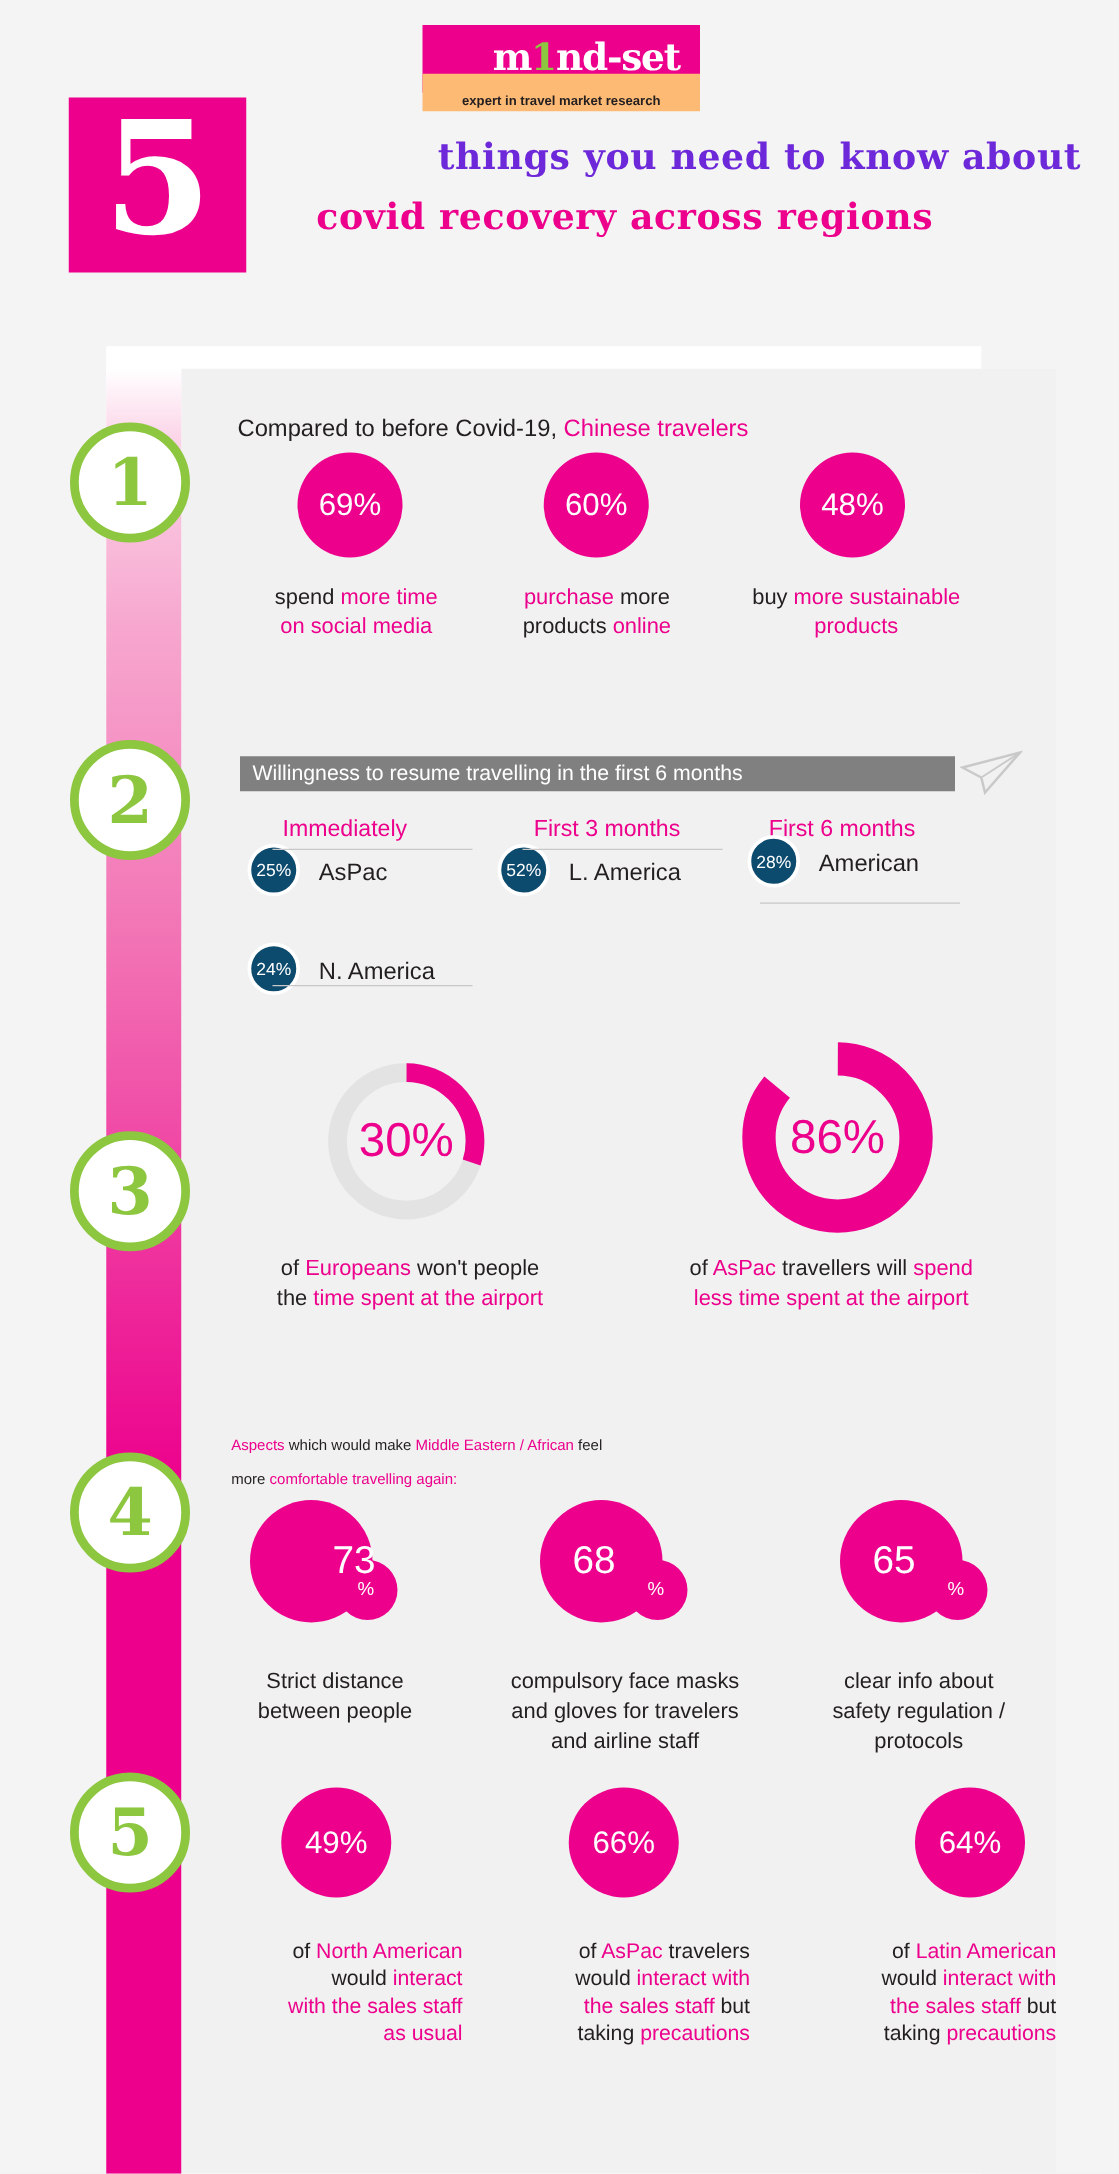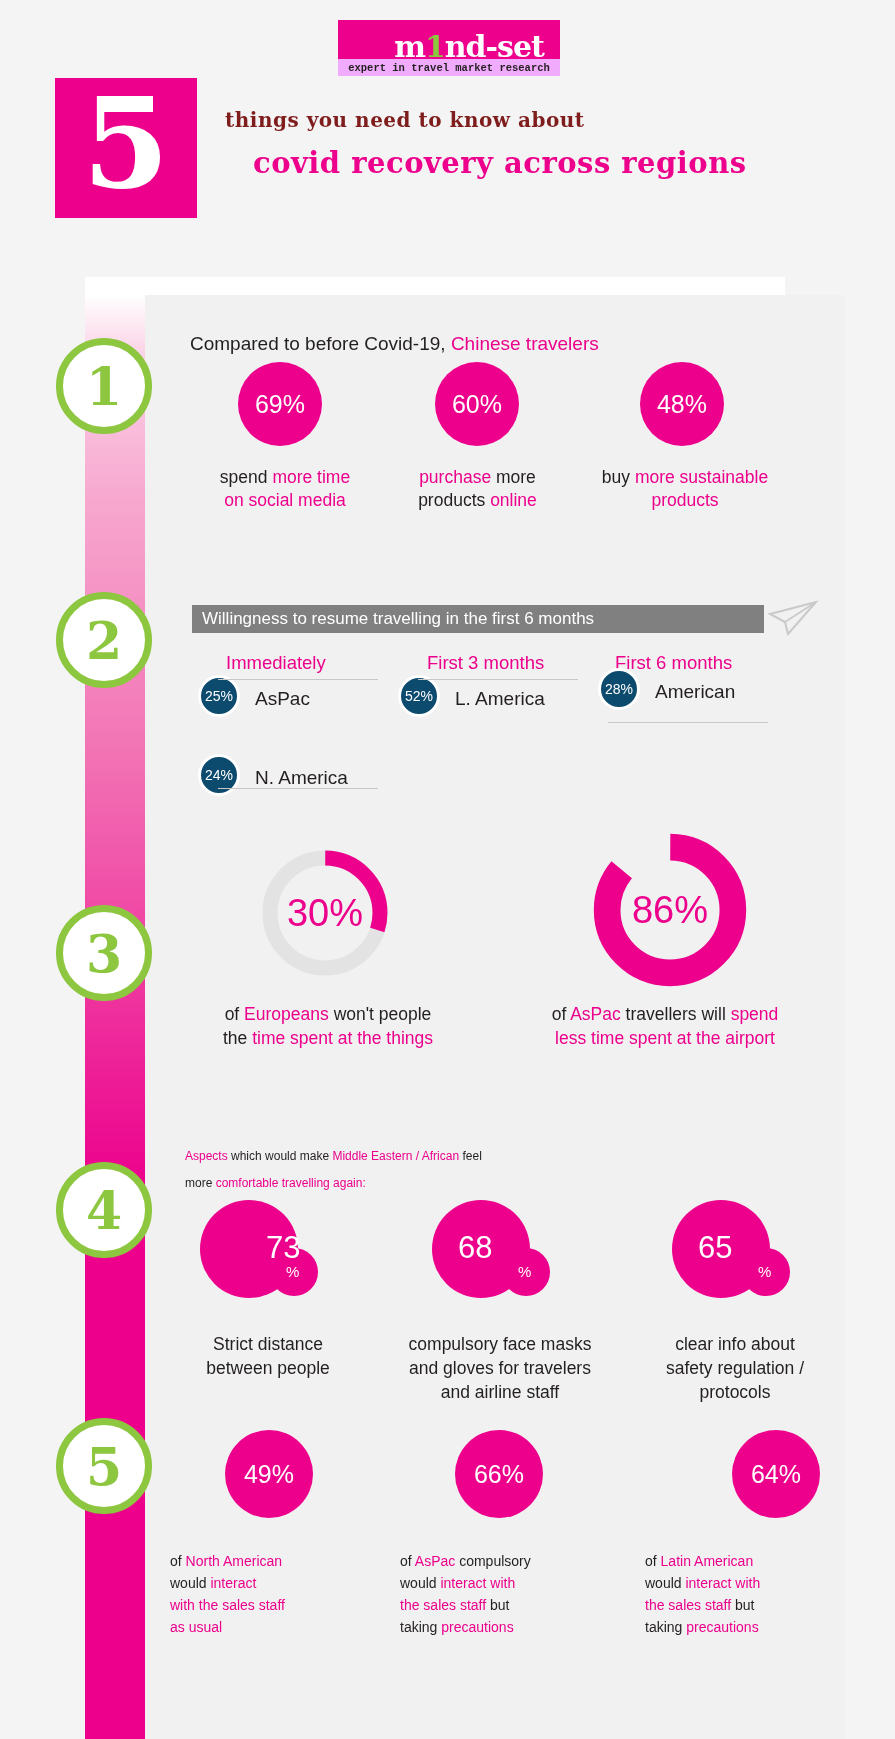--- a/index.html
+++ b/index.html
@@ -16,42 +16,43 @@
     background: #ec008c;
     display: flex; flex-direction: column; align-items: center; justify-content: center; padding-left: 40px;
   }
   .logo-main {
     font-family: "DejaVu Serif", serif;
     font-weight: bold; font-size: 30px; color: #ffffff; line-height: 30px;
     letter-spacing: -1px;
   }
   .logo-main .one { color: #8dc63f; }
   .logo-sub {
-    background: #f0abfc; color: #231f20;
+    background: #fdba74; color: #231f20;
     font-size: 10.5px; font-weight: bold;
     width: 222px; text-align: center;
-    padding: 3px 0 2px 0;
-    font-family: Liberation Mono, monospace;
+    padding: 16px 0 2px 0;
+    font-family: Liberation Sans, sans-serif;
   }
   .big-five {
     position: absolute; left: 55px; top: 78px;
     width: 142px; height: 140px;
     background: #ec008c;
     color: #ffffff;
     font-family: "DejaVu Serif", serif;
     font-size: 125px; font-weight: bold;
     line-height: 130px; text-align: center;
   }
   .headline {
     position: absolute; left: 225px; top: 108px; width: 640px;
   }
   .headline .l1 {
     font-family: "DejaVu Serif", serif;
-    font-weight: bold; font-size: 20px; color: #7f1d1d;
+    font-weight: bold; font-size: 29px; color: #6d28d9;
     letter-spacing: 0.5px;
+    text-align: right;
   }
   .headline .l2 {
     font-family: "DejaVu Serif", serif;
     font-weight: bold; font-size: 29px; color: #ec008c;
     letter-spacing: 0.5px;
     margin-top: 14px; margin-left: 28px;
   }
 
   
   .white-panel {
@@ -136,21 +137,21 @@
   .blob .big { position: absolute; border-radius: 50%; background: #ec008c; }
   .blob .small { position: absolute; border-radius: 50%; background: #ec008c; }
   .blob .num { position: absolute; color: #ffffff; font-size: 31px; }
   .blob .pct { position: absolute; color: #ffffff; font-size: 15px; }
   .s4-l1 { position: absolute; left: 178px; top: 1332px; width: 180px; text-align: center; font-size: 17.5px; line-height: 24px; color: #231f20; }
   .s4-l2 { position: absolute; left: 370px; top: 1332px; width: 260px; text-align: center; font-size: 17.5px; line-height: 24px; color: #231f20; }
   .s4-l3 { position: absolute; left: 645px; top: 1332px; width: 180px; text-align: center; font-size: 17.5px; line-height: 24px; color: #231f20; }
 
   
   .s5-c { position: absolute; width: 88px; height: 88px; }
-  .s5-l { position: absolute; width: 200px; text-align: left; font-size: 14px; line-height: 22px; }
+  .s5-l { position: absolute; width: 200px; text-align: right; font-size: 17px; line-height: 22px; }
 </style>
 </head>
 <body>
 
 <div class="logo-wrap">
   <div class="logo-main">
     <span>m</span><span class="one">1</span><span>nd-set</span>
   </div>
 </div>
 <div class="logo-sub" style="position:absolute;left:338px;top:59px;">expert in travel market research</div>
@@ -220,21 +221,21 @@
 <div class="donut-val" style="left:255px;top:843px;width:140px;height:140px;">30%</div>
 
 <svg class="donut d3b" viewBox="0 0 42 42">
   <circle cx="21" cy="21" r="16.5" fill="none" stroke="#f1f1f1" stroke-width="7"></circle>
   <circle cx="21" cy="21" r="16.5" fill="none" stroke="#ec008c" stroke-width="7" stroke-dasharray="89.1 14.5" stroke-dashoffset="25.9"></circle>
 </svg>
 <div class="donut-val" style="left:590px;top:830px;width:160px;height:160px;">86%</div>
 
 <div class="s3-l1">
   <span class="txt">of </span><span class="pk">Europeans</span><span class="txt"> won't people</span><br>
-  <span class="txt">the </span><span class="pk">time spent at the things</span>
+  <span class="txt">the </span><span class="pk">time spent at the airport</span>
 </div>
 <div class="s3-l2">
   <span class="txt">of </span><span class="pk">AsPac</span><span class="txt"> travellers will </span><span class="pk">spend</span><br>
   <span class="pk">less time spent at the airport</span>
 </div>
 
 <div class="badge" style="left:56px;top:1162px;">4</div>
 <div class="s4-title">
   <span class="pk">Aspects</span><span class="txt"> which would make </span><span class="pk">Middle Eastern / African</span><span class="txt"> feel</span><br>
   <span class="txt">more </span><span class="pk">comfortable travelling again:</span>
@@ -274,21 +275,21 @@
 <div class="circ s5-c" style="left:455px;top:1430px;">66%</div>
 <div class="circ s5-c" style="left:732px;top:1430px;text-align:right;">64%</div>
 
 <div class="s5-l" style="left:170px;top:1550px;">
   <span class="txt">of </span><span class="pk">North American</span><br>
   <span class="txt">would </span><span class="pk">interact</span><br>
   <span class="pk">with the sales staff</span><br>
   <span class="pk">as usual</span>
 </div>
 <div class="s5-l" style="left:400px;top:1550px;">
-  <span class="txt">of </span><span class="pk">AsPac</span><span class="txt"> compulsory</span><br>
+  <span class="txt">of </span><span class="pk">AsPac</span><span class="txt"> travelers</span><br>
   <span class="txt">would </span><span class="pk">interact with</span><br>
   <span class="pk">the sales staff</span><span class="txt"> but</span><br>
   <span class="txt">taking </span><span class="pk">precautions</span>
 </div>
 <div class="s5-l" style="left:645px;top:1550px;">
   <span class="txt">of </span><span class="pk">Latin American</span><br>
   <span class="txt">would </span><span class="pk">interact with</span><br>
   <span class="pk">the sales staff</span><span class="txt"> but</span><br>
   <span class="txt">taking </span><span class="pk">precautions</span>
 </div>

